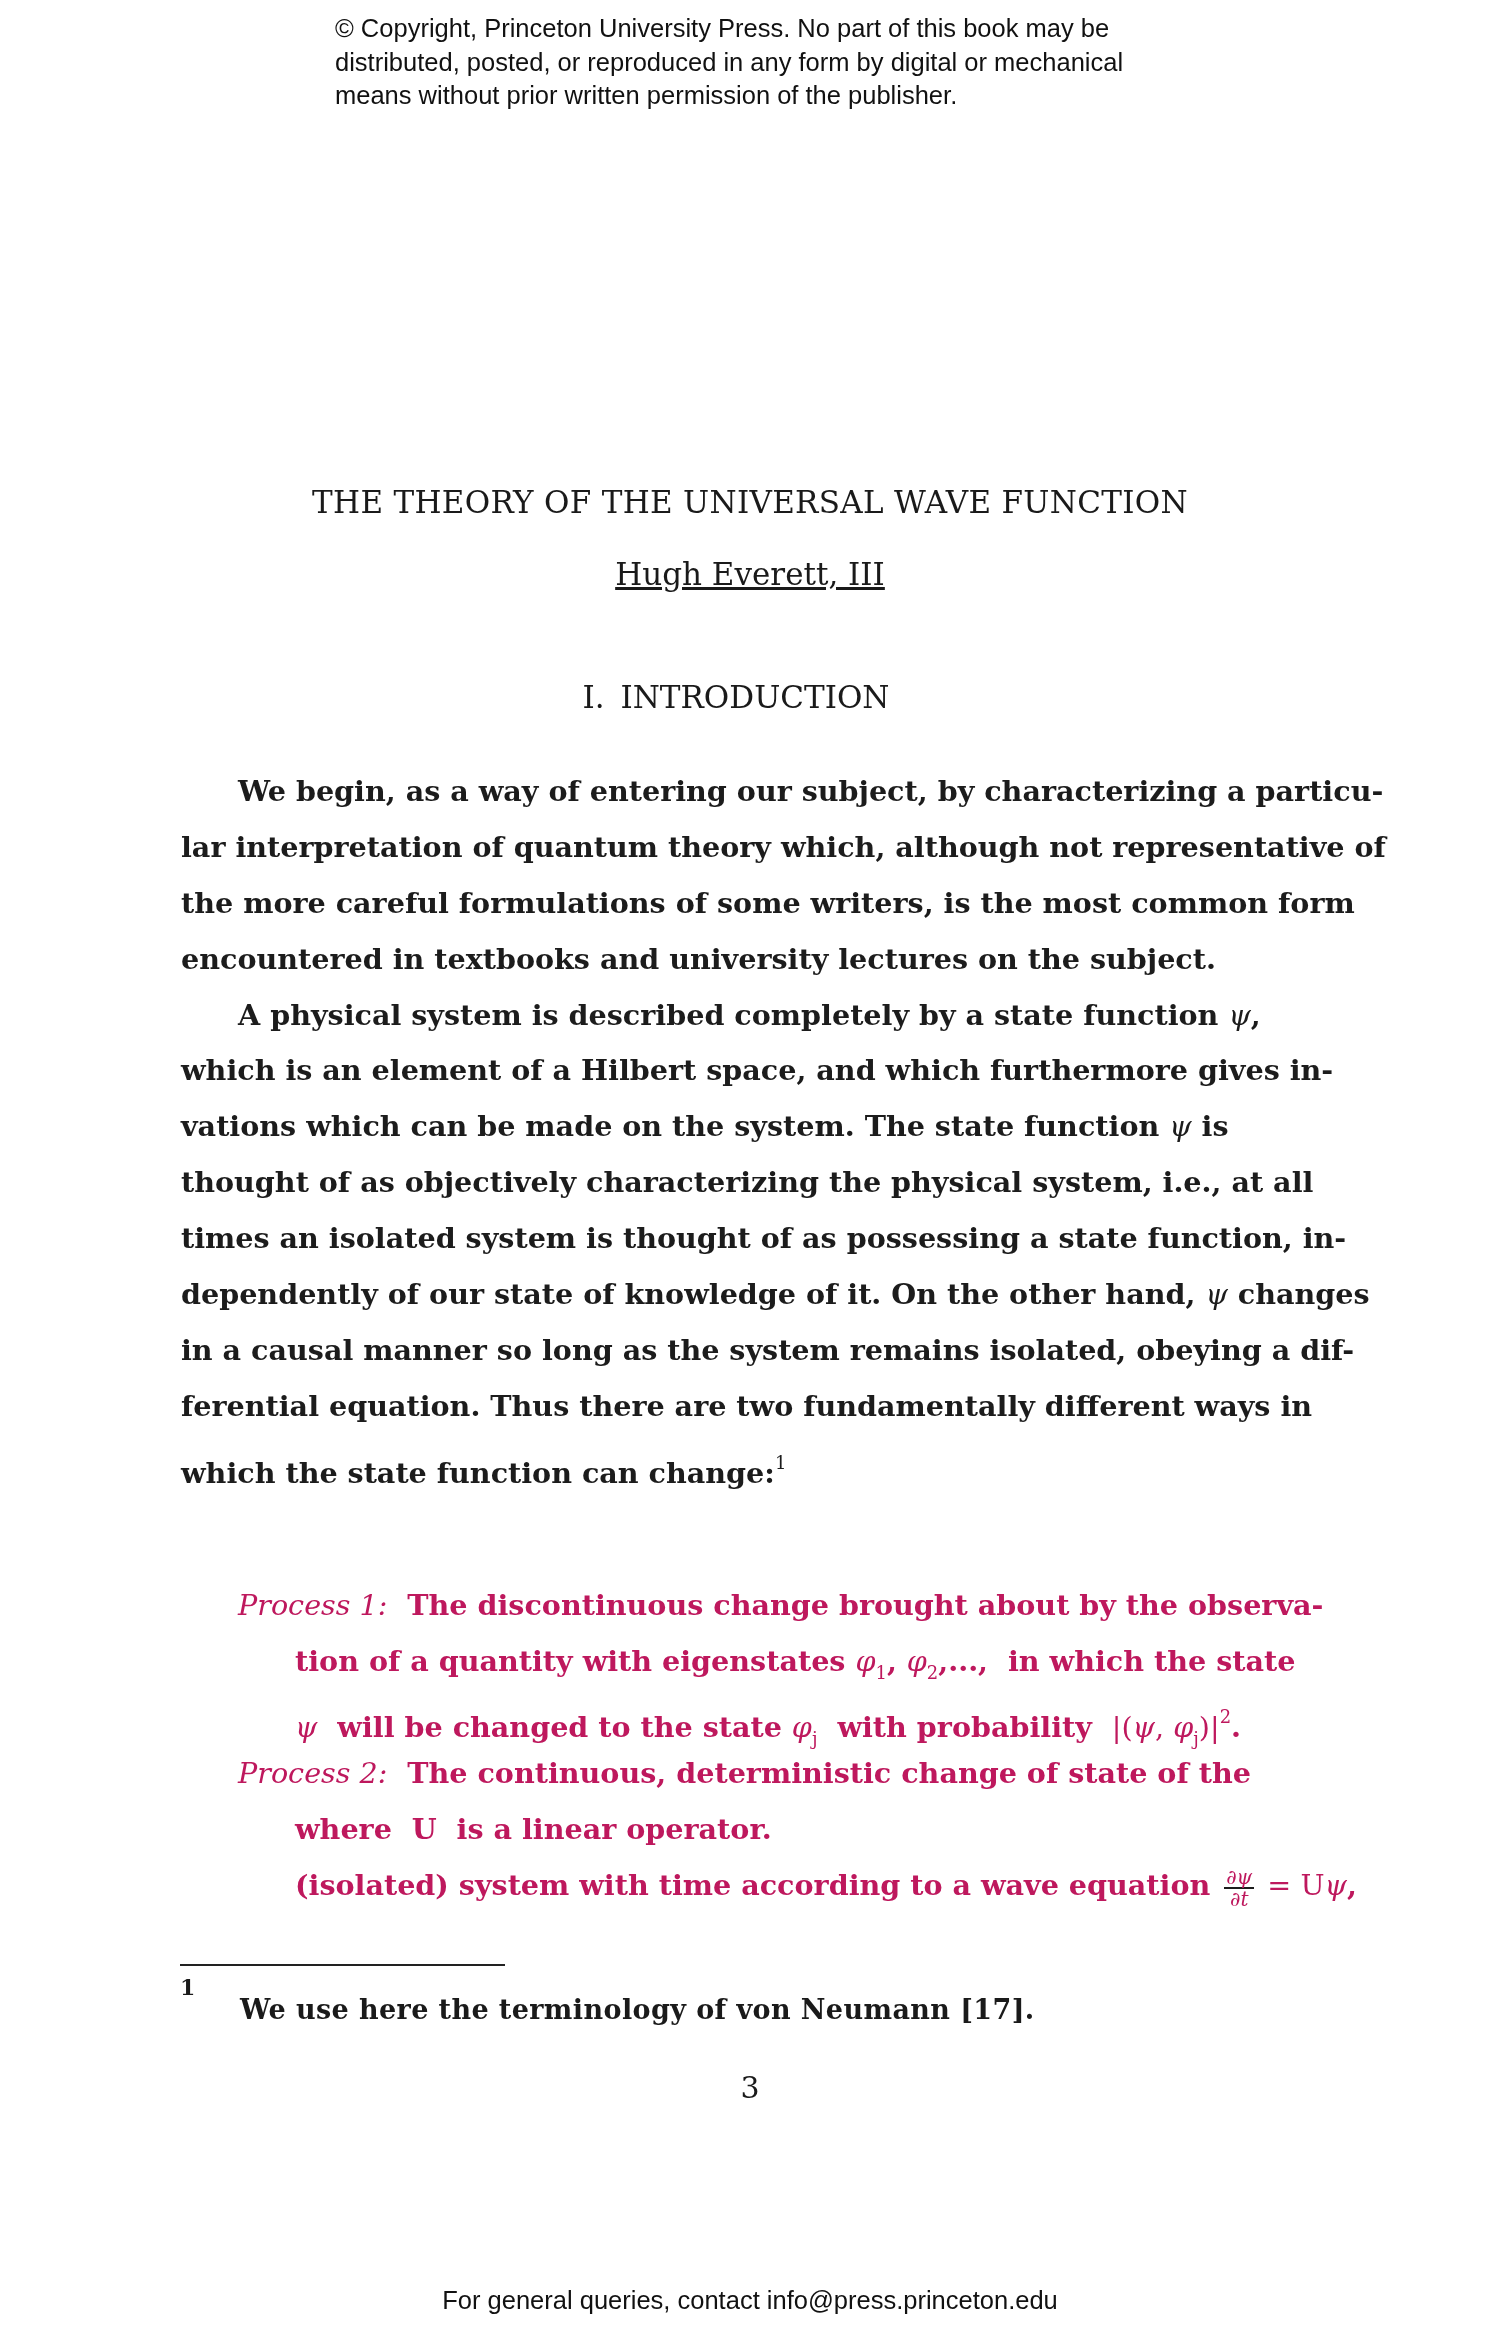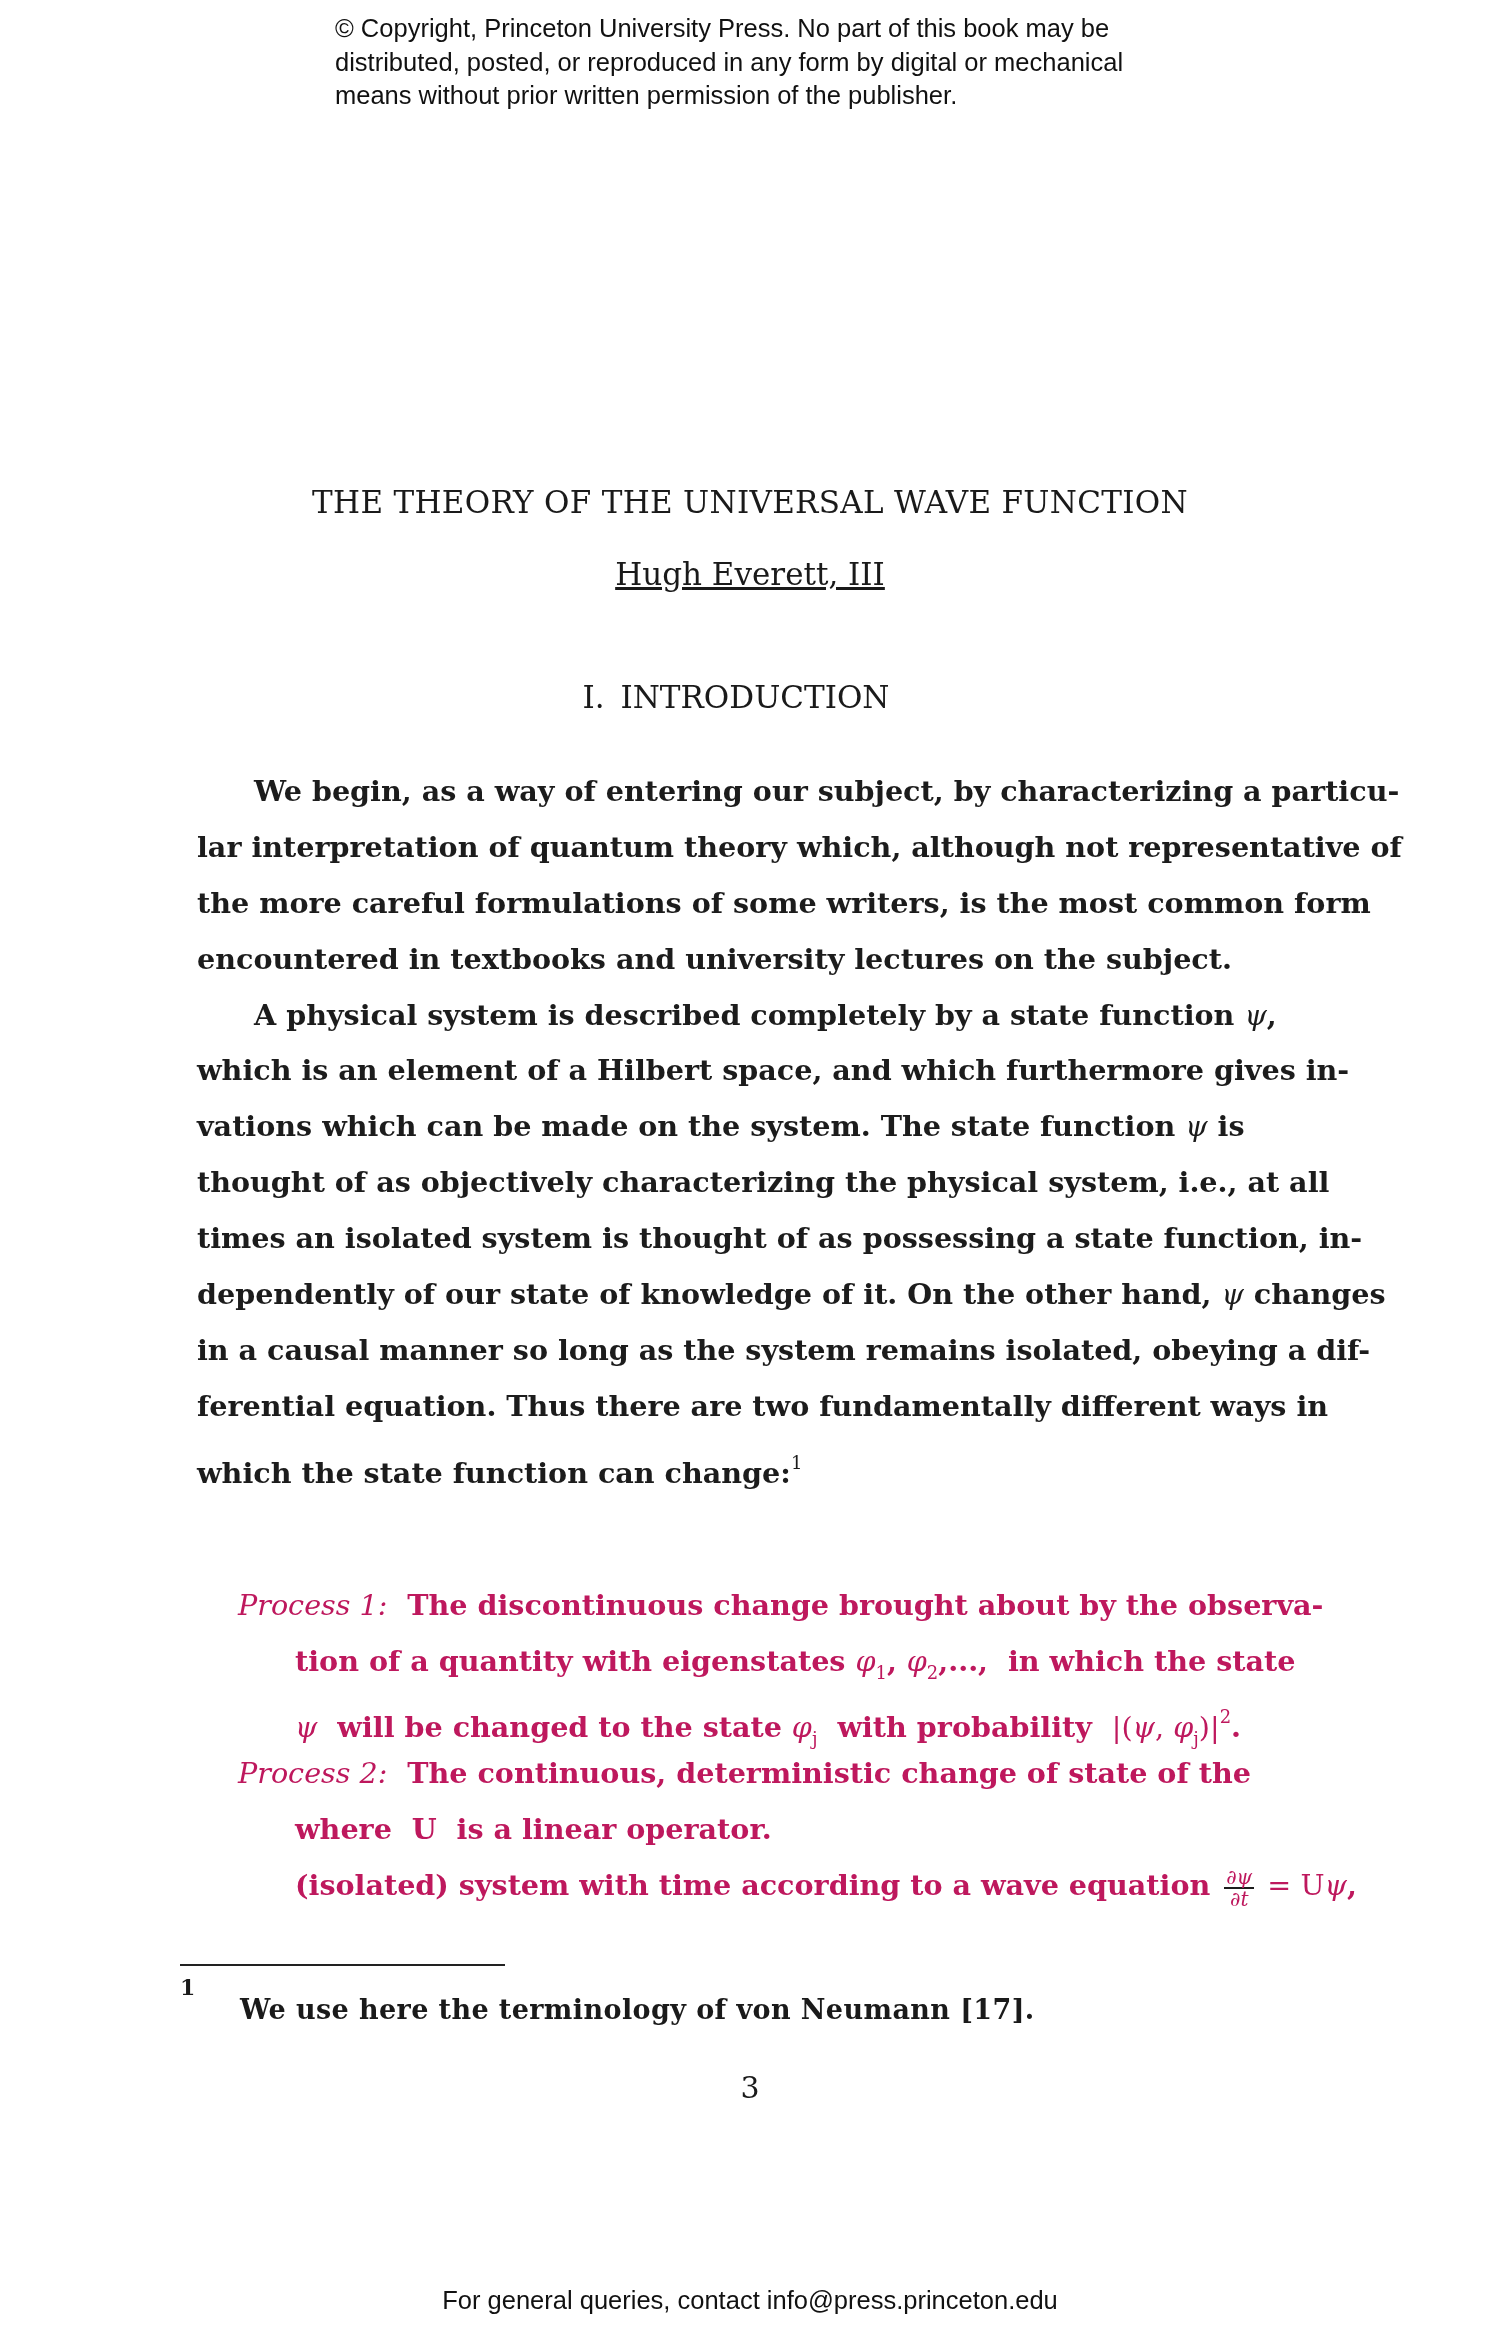--- a/index.html
+++ b/index.html
@@ -17,21 +17,21 @@
     }
     .author {
       position: absolute; left: 0; width: 1500px; text-align: center;
       font-size: 31px; top: 556px; white-space: nowrap; text-decoration: underline;
     }
     .section-heading {
       position: absolute; left: 0; width: 1472px; text-align: center;
       font-size: 31px; top: 679px; white-space: nowrap; word-spacing: 6px;
     }
     .body-text {
-      position: absolute; left: 197px; top: 764px; width: 1170px;
+      position: absolute; left: 181px; top: 764px; width: 1170px;
       font-size: 28.6px; line-height: 55.9px; font-weight: bold; color: #1c1c1c;
     }
     .line { white-space: nowrap; height: 55.9px; }
     .indent { padding-left: 57px; }
     .psi { font-style: italic; font-weight: normal; font-family: "DejaVu Serif", serif; }
     .sup { font-size: 18px; vertical-align: 14px; font-weight: normal; }
     .sub { font-size: 18px; vertical-align: -8px; font-weight: normal; }
     .process {
       position: absolute; left: 238px; top: 1577px; width: 1120px;
       font-size: 28.6px; line-height: 56px; font-weight: bold; color: #be185d;

